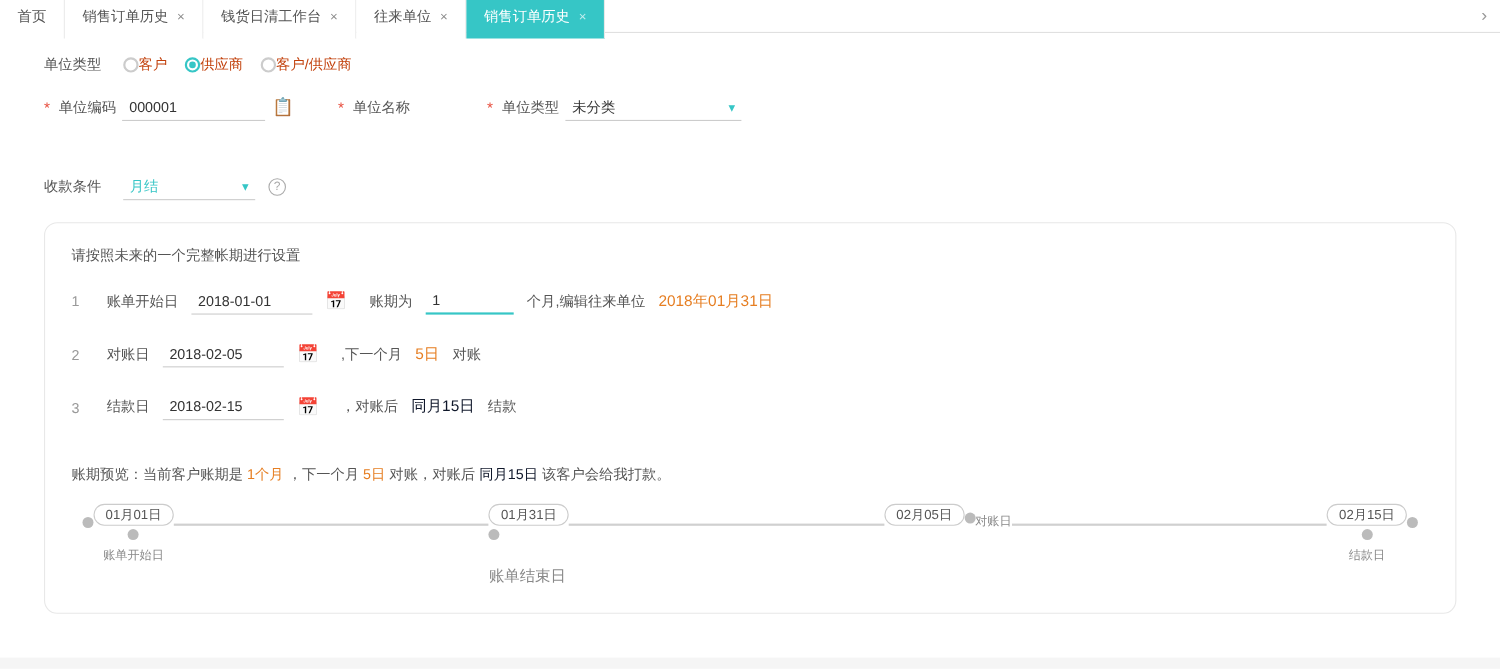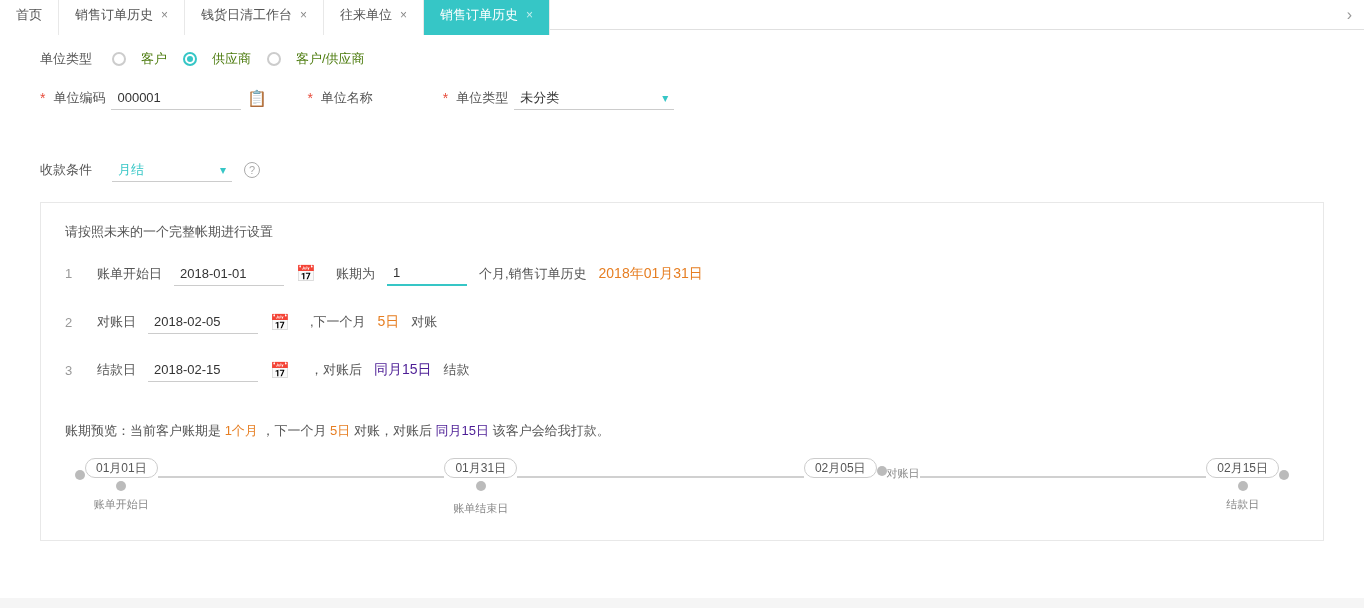--- a/index.html
+++ b/index.html
@@ -72,24 +72,24 @@
 
     
     .radio-group {
       display: flex;
       align-items: center;
       gap: 16px;
     }
     .radio-item {
       display: flex;
       align-items: center;
-      gap: 15px;
-      cursor: pointer;
-      font-size: 13px;
-      color: #4d7c0f;
+      gap: 0;
+      cursor: pointer;
+      font-size: 13px;
+      color: #c2410c;
     }
     .radio-circle {
       width: 14px;
       height: 14px;
       border-radius: 50%;
       border: 2px solid #ccc;
       background: #fff;
       display: inline-block;
       position: relative;
     }
@@ -155,21 +155,21 @@
       top: 50%;
       transform: translateY(-50%);
       color: #36c6c6;
       font-size: 12px;
       pointer-events: none;
     }
 
     
     .settings-card {
       border: 1px solid #e8e8e8;
-      border-radius: 0;
+      border-radius: 12px;
       padding: 20px 24px 16px;
       margin-bottom: 16px;
     }
     .card-title {
       font-size: 13px;
       color: #555;
       margin-bottom: 20px;
     }
 
     
@@ -211,21 +211,21 @@
       background: transparent;
     }
     .row-desc {
       font-size: 13px;
       color: #555;
     }
     .highlight-orange {
       color: #e67e22;
     }
     .highlight-teal {
-      color: #4c1d95;
+      color: #0f172a;
     }
 
     
     .preview-section {
       padding: 16px 0 8px;
       font-size: 13px;
       color: #555;
     }
     .preview-text {
       margin-bottom: 20px;
@@ -330,21 +330,21 @@
   <div class="settings-card">
     <div class="card-title">请按照未来的一个完整帐期进行设置</div>
 
     <div class="setting-row">
       <span class="row-num">1</span>
       <span class="row-field-label">账单开始日</span>
       <input class="date-input" type="text" value="2018-01-01" style="">
       <span class="calendar-icon">📅</span>
       <span class="row-desc ml8">账期为</span>
       <input class="period-input" type="text" value="1" style="">
-      <span class="row-desc">个月,销售订单历史</span>
+      <span class="row-desc">个月,编辑往来单位</span>
       <span class="highlight-orange">2018年01月31日</span>
     </div>
 
     <div class="setting-row">
       <span class="row-num">2</span>
       <span class="row-field-label">对账日</span>
       <input class="date-input" type="text" value="2018-02-05" style="">
       <span class="calendar-icon">📅</span>
       <span class="row-desc ml8">,下一个月</span>
       <span class="highlight-orange">5日</span>
@@ -380,26 +380,26 @@
 
         <div style="display:flex;flex-direction:column;align-items:center;">
           <div style="margin-bottom:4px;">
             <span style="border:1px solid #ccc;border-radius:12px;padding:2px 10px;font-size:12px;color:#555;background:#fff;">01月01日</span>
           </div>
           <div style="width:10px;height:10px;border-radius:50%;background:#bbb;"></div>
           <div style="font-size:11px;color:#888;margin-top:6px;white-space:nowrap;">账单开始日</div>
         </div>
         <div style="flex:1;height:2px;background:#d0d0d0;margin-top:16px;"></div>
 
-        <div style="display:flex;flex-direction:column;align-items:center;">
+        <div style="display:flex;flex-direction:column;">
           <div style="margin-bottom:4px;">
             <span style="border:1px solid #ccc;border-radius:12px;padding:2px 10px;font-size:12px;color:#555;background:#fff;">01月31日</span>
           </div>
           <div style="width:10px;height:10px;border-radius:50%;background:#bbb;"></div>
-          <div style="font-size:11px;color:#888;margin-top:10px;white-space:nowrap;">账单结束日</div>
+          <div style="font-size:14px;color:#888;margin-top:24px;white-space:nowrap;">账单结束日</div>
         </div>
         <div style="flex:1;height:2px;background:#d0d0d0;margin-top:16px;"></div>
 
         <div style="display:flex;align-items:center;">
           <div style="margin-bottom:4px;">
             <span style="border:1px solid #ccc;border-radius:12px;padding:2px 10px;font-size:12px;color:#555;background:#fff;">02月05日</span>
           </div>
           <div style="width:10px;height:10px;border-radius:50%;background:#bbb;"></div>
           <div style="font-size:11px;color:#888;margin-top:6px;white-space:nowrap;">对账日</div>
         </div>

